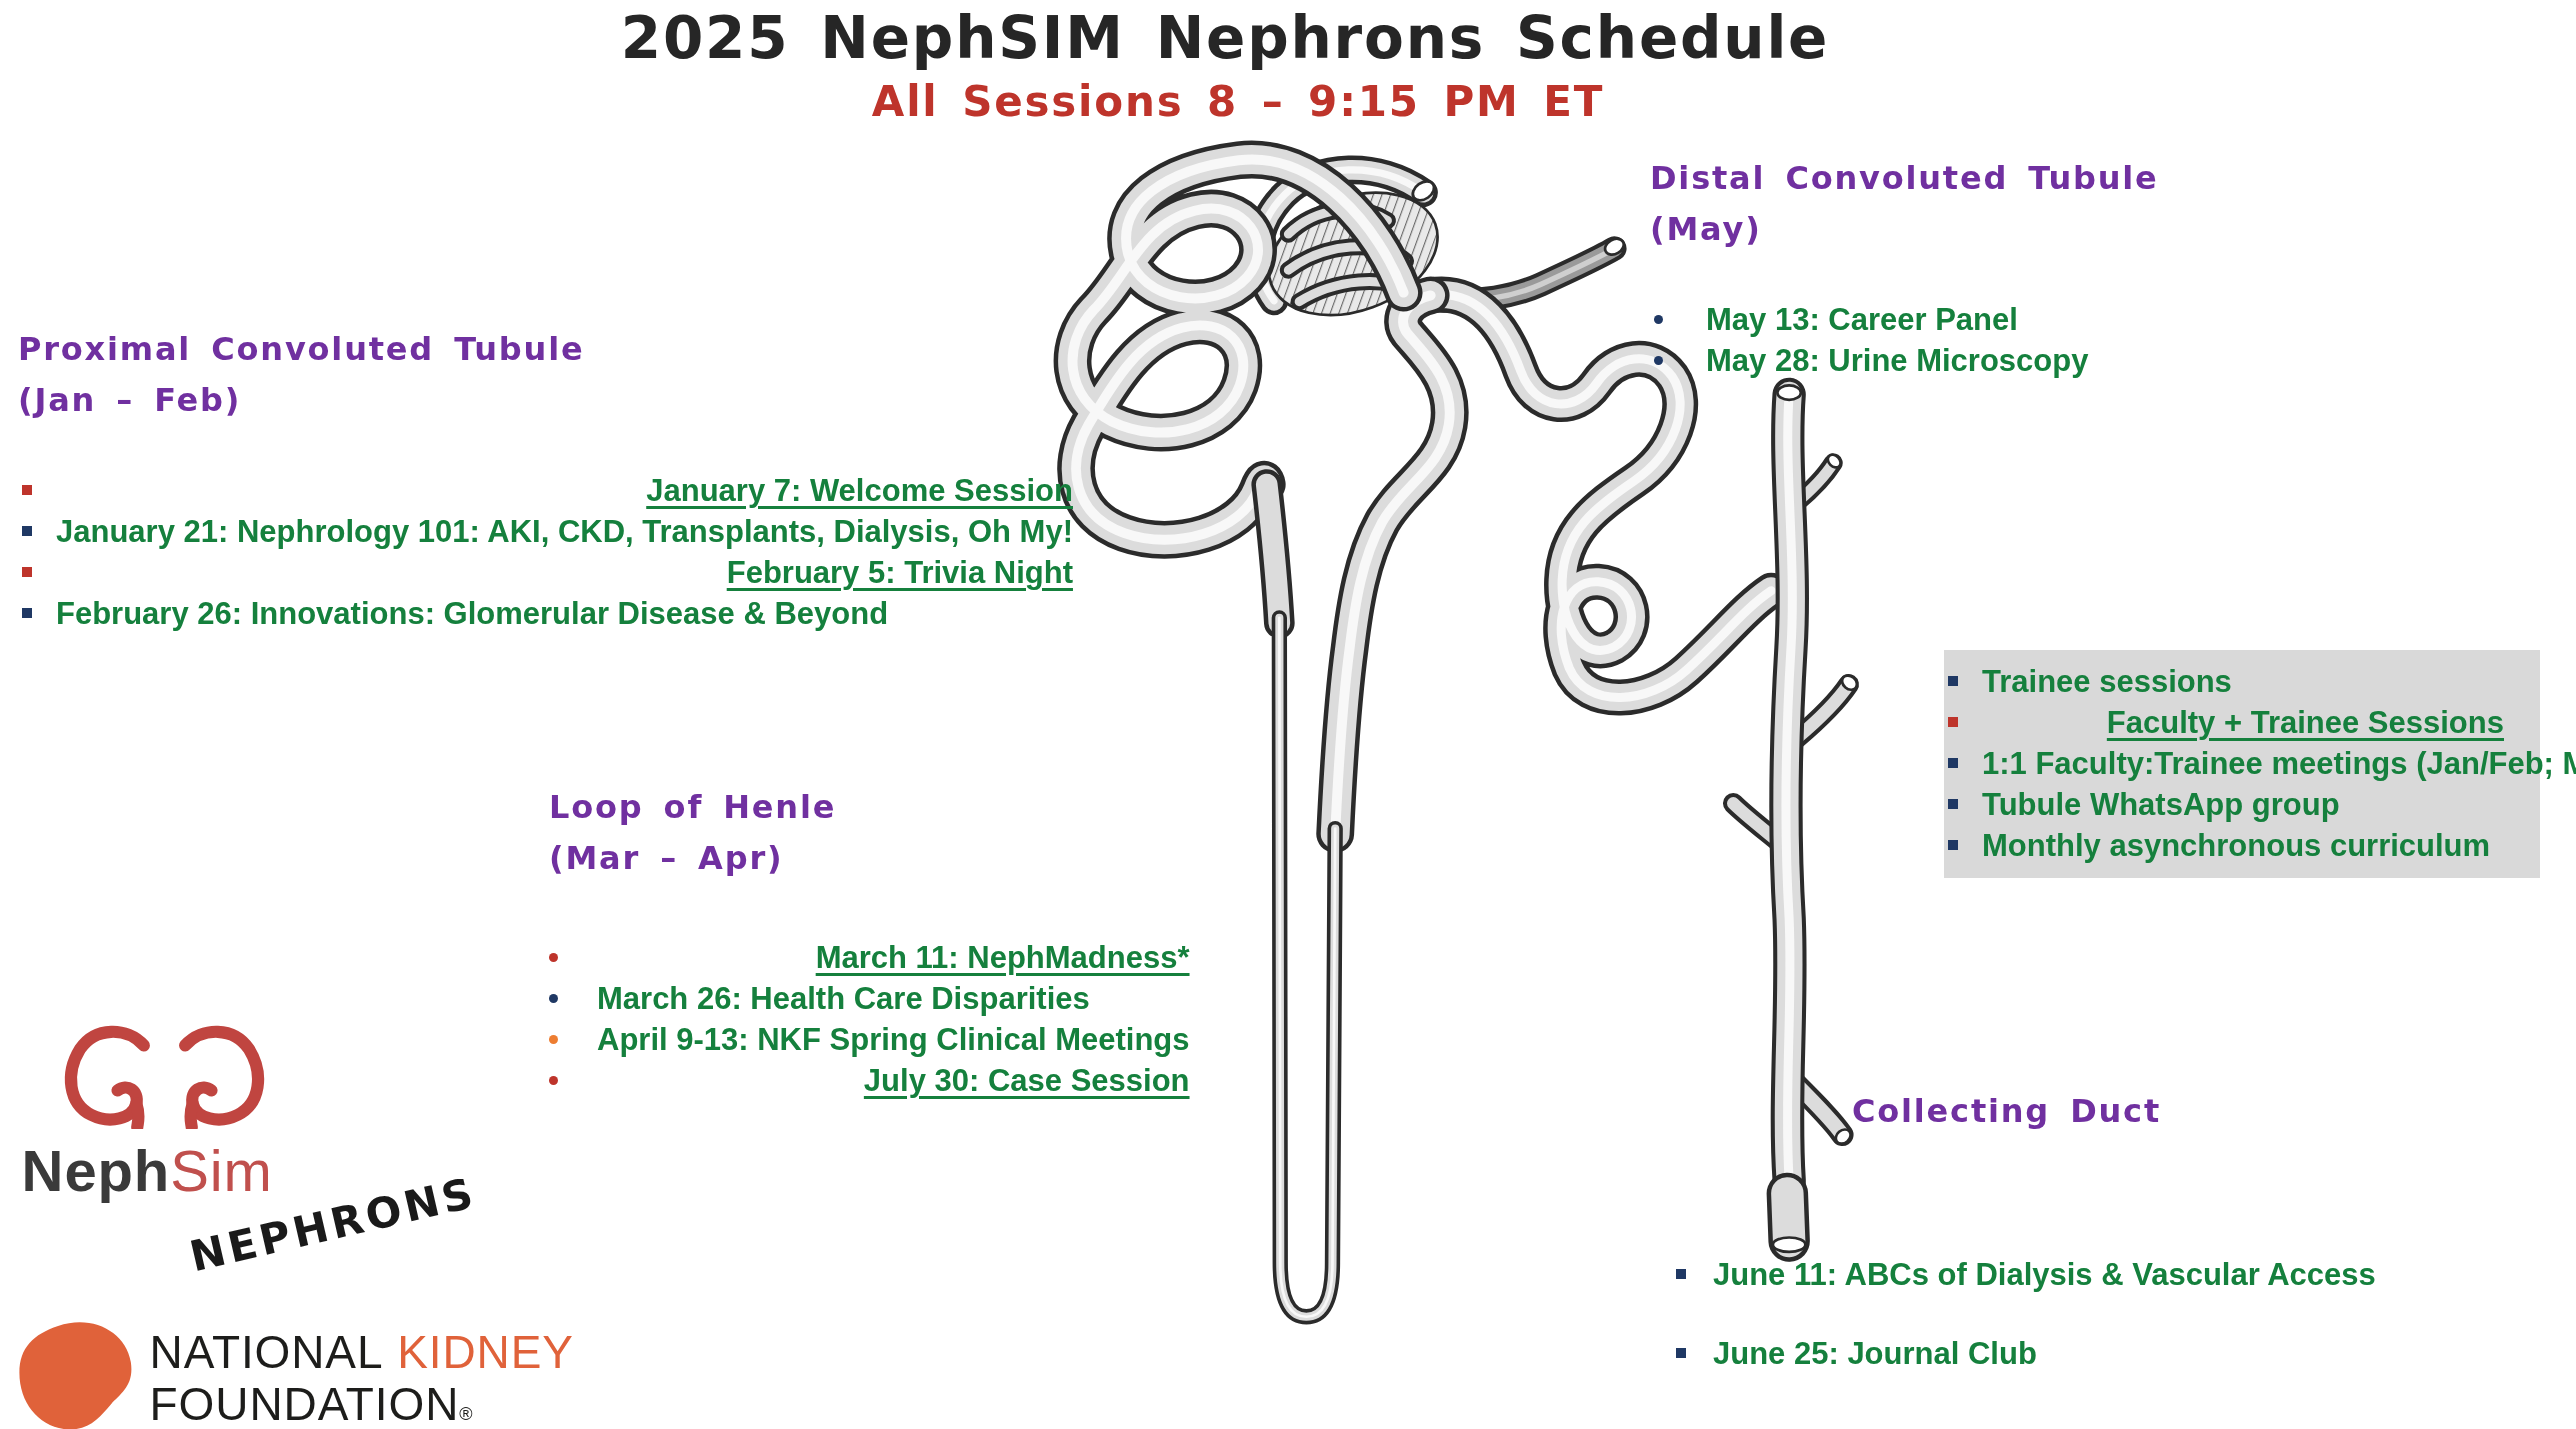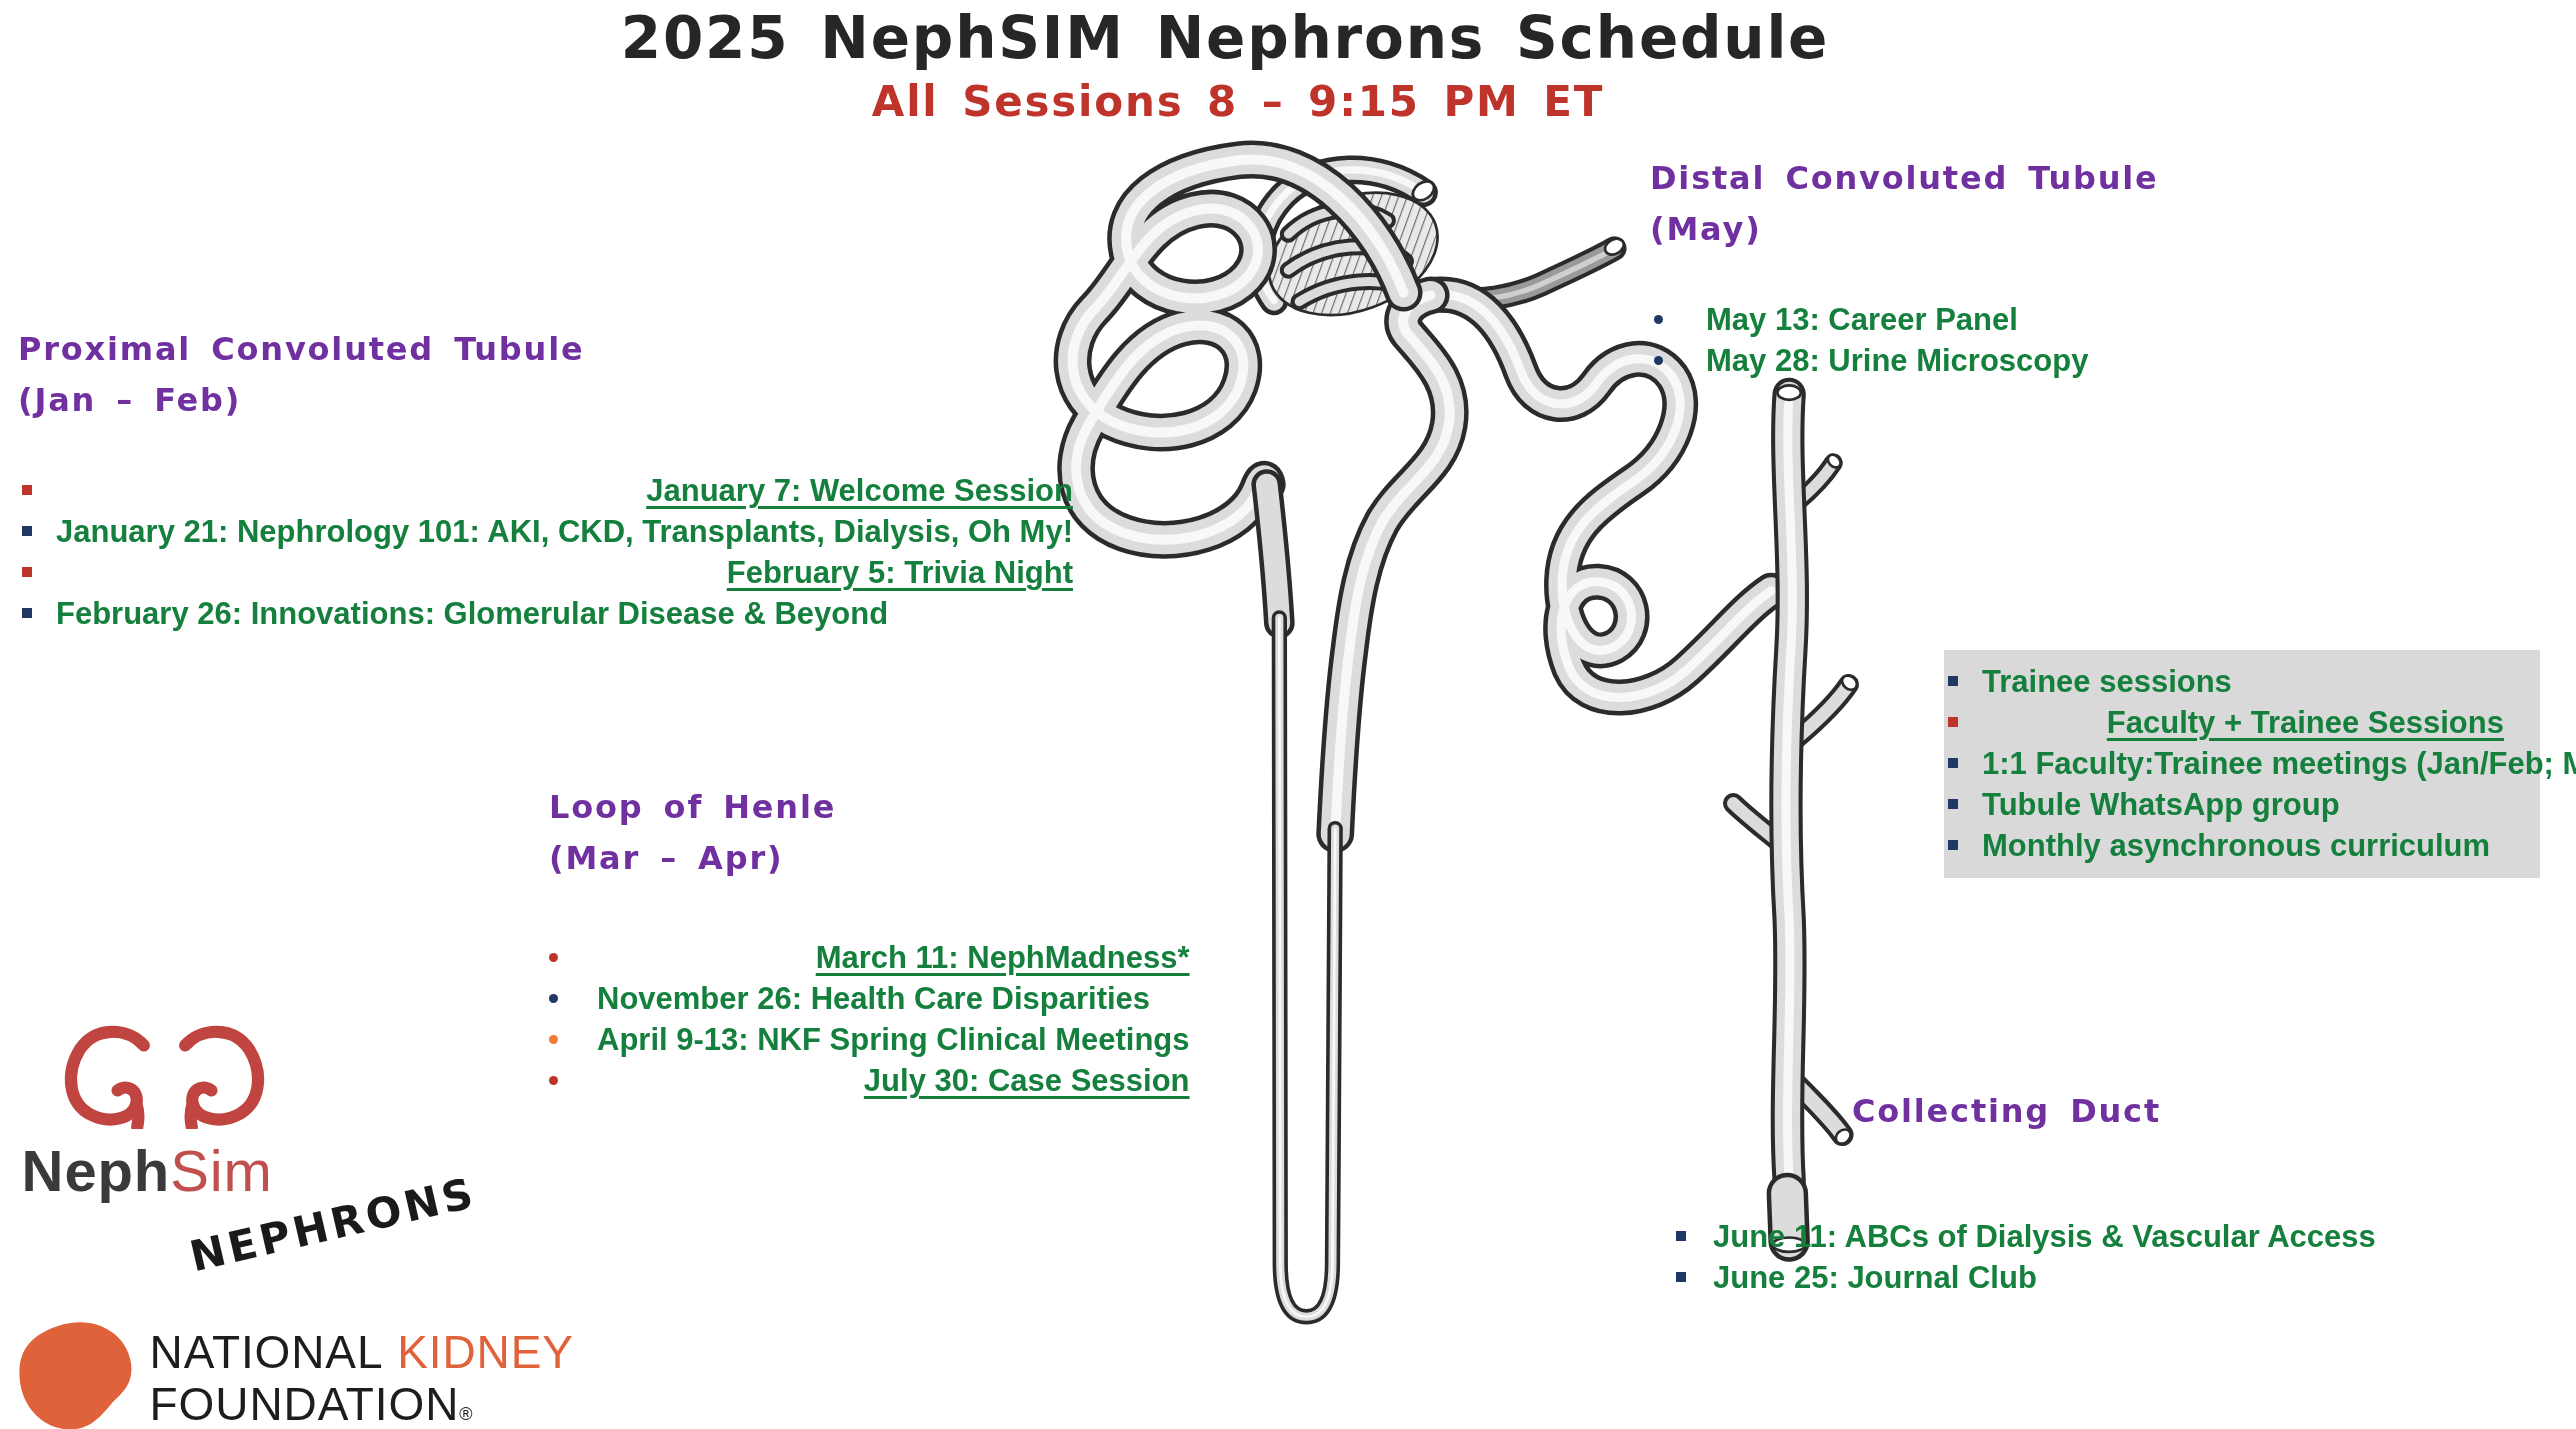--- a/index.html
+++ b/index.html
@@ -23,21 +23,21 @@
   ul.sched li{position:relative;font-weight:bold;font-size:31px;line-height:41px;color:#15803d;
               white-space:nowrap;}
   
   ul.sq li{padding-left:38px;}
   ul.sq li::before{content:"";position:absolute;left:3.6px;top:15.3px;width:10px;height:10px;background:#1F3864;}
   
   ul.rd li{padding-left:52px;}
   ul.rd li::before{content:"";position:absolute;left:3.6px;top:16px;width:9px;height:9px;border-radius:50%;background:#1F3864;}
   
   ul.rd.wide li{padding-left:56px;}
-  ul.sq.wide li{padding-left:41px;}
+  ul.sq.wide li{padding-left:41px;margin-top:38px;}
 
   li.st-faculty{color:#BE342B;text-decoration:underline;text-decoration-thickness:2.7px;text-underline-offset:5.4px;text-align:right;}
   li.st-faculty::before{background:#BE342B !important;}
   li.st-external{color:#ED7D31;}
   li.st-external::before{background:#ED7D31 !important;}
 
   .list-proximal{left:18px;top:470px;}
   .list-henle{left:545px;top:937px;}
   .list-distal{left:1650px;top:299px;}
   .list-collecting{left:1672px;top:1216px;}
@@ -186,21 +186,21 @@
     <li class="st-faculty">February 5: Trivia Night</li>
     <li class="st-trainee">February 26: Innovations: Glomerular Disease &amp; Beyond</li>
   </ul>
 
   <div class="hand section-head sh-henle">
     <div>Loop of Henle</div>
     <div>(Mar – Apr)</div>
   </div>
   <ul class="sched rd list-henle">
     <li class="st-faculty">March 11: NephMadness*</li>
-    <li class="st-trainee">November 26: Health Care Disparities</li>
+    <li class="st-trainee">March 26: Health Care Disparities</li>
     <li class="st-external">April 9-13: NKF Spring Clinical Meetings</li>
     <li class="st-faculty">July 30: Case Session</li>
   </ul>
 
   <div class="hand section-head sh-distal">
     <div>Distal Convoluted Tubule</div>
     <div>(May)</div>
   </div>
   <ul class="sched rd wide list-distal">
     <li class="st-trainee">May 13: Career Panel</li>

